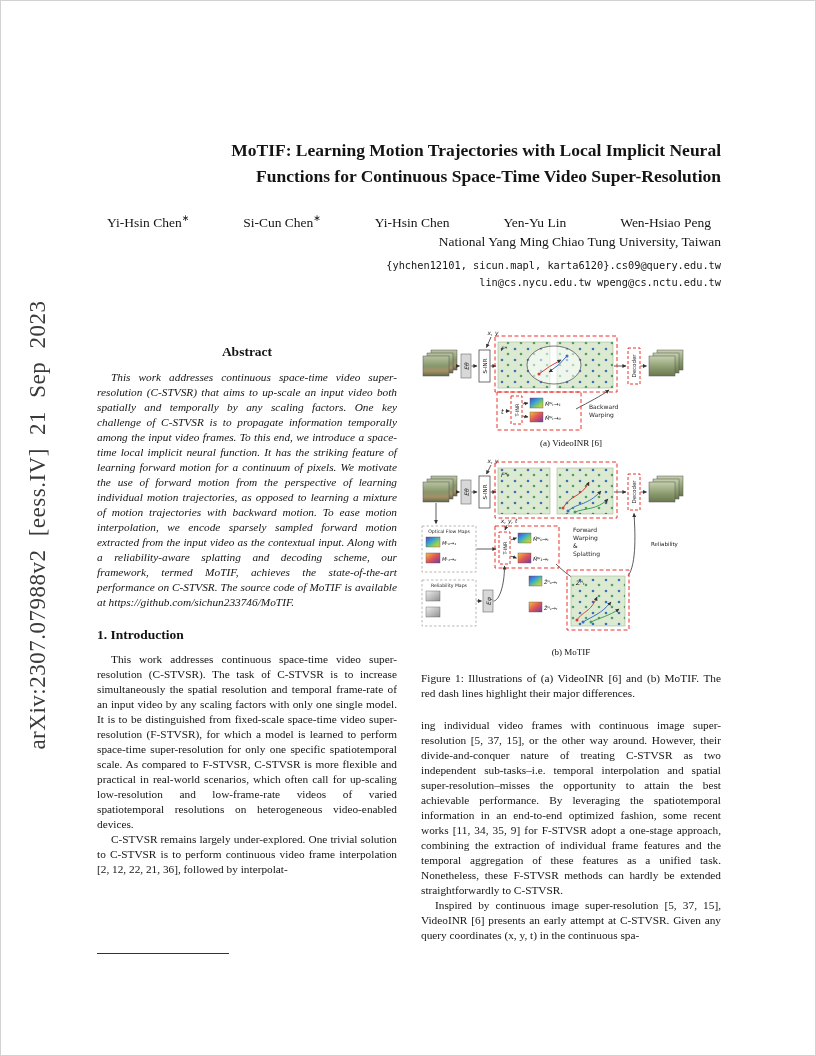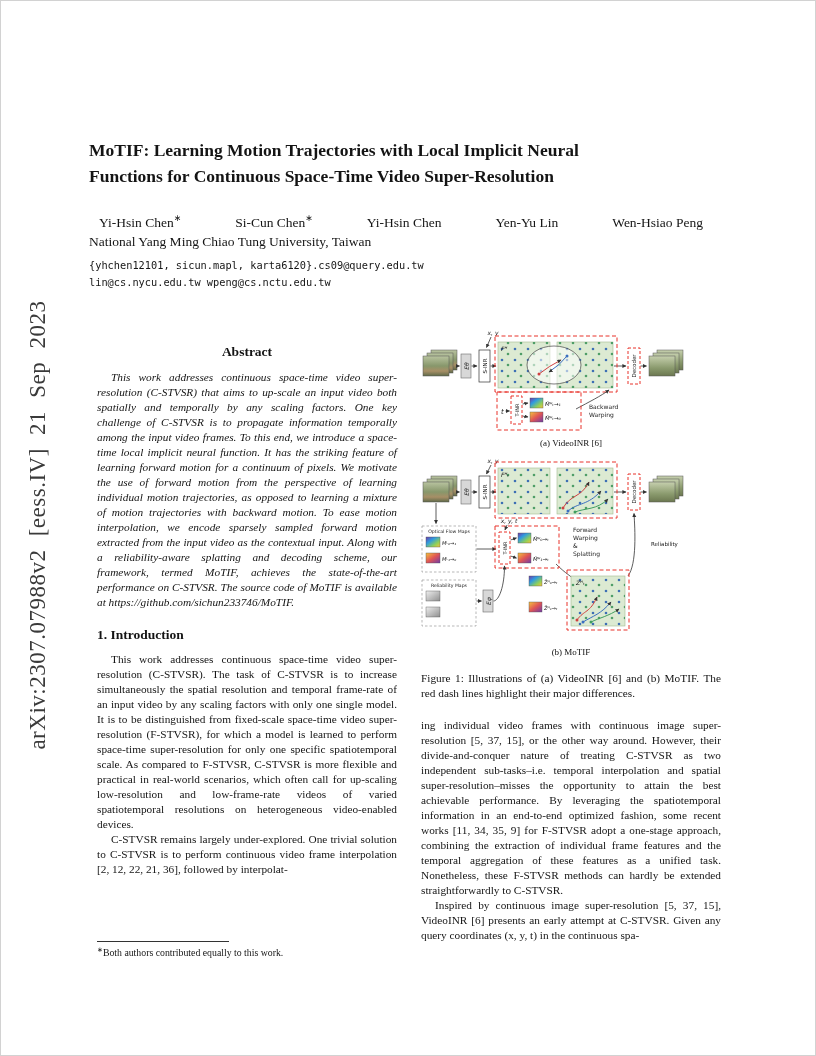--- a/index.html
+++ b/index.html
@@ -8,21 +8,21 @@
     background:#ffffff; border:1px solid #d2d2d2; box-sizing:border-box;
     font-family:"Liberation Serif", serif; color:#141414; overflow:hidden;
   }
   .stamp {
     position:absolute; left:37px; top:524px;
     transform:translate(-50%,-50%) rotate(-90deg);
     white-space:nowrap; font-size:23px; color:#3a3a3a;
     letter-spacing:.5px; word-spacing:7px;
     font-family:"Liberation Serif", serif;
   }
-  .header { position:absolute; top:136px; left:88px; width:624px; text-align:left; }
+  .header { position:absolute; top:136px; left:96px; width:624px; text-align:right; }
   .title { font-weight:bold; font-size:17.5px; line-height:26px; }
   .authors {
     margin-top:24px; display:flex; justify-content:space-between;
     padding:0 10px; font-size:13.5px;
   }
   .author sup { font-size:9px; }
   .affil { margin-top:3px; font-size:13.5px; }
   .emails { margin-top:7px; font-family:"DejaVu Sans Mono", monospace; font-size:10.3px; line-height:17px; color:#151515; }
   .columns { position:absolute; top:323px; left:96px; width:624px; display:flex; gap:24px; }
   .col { width:300px; position:relative; }
@@ -72,21 +72,20 @@
   <div class="columns">
 
     <div class="col col-left">
       <div class="abs-head">Abstract</div>
       <p class="para abstract indent">This work addresses continuous space-time video super-resolution (C-STVSR) that aims to up-scale an input video both spatially and temporally by any scaling factors. One key challenge of C-STVSR is to propagate information temporally among the input video frames. To this end, we introduce a space-time local implicit neural function. It has the striking feature of learning forward motion for a continuum of pixels. We motivate the use of forward motion from the perspective of learning individual motion trajectories, as opposed to learning a mixture of motion trajectories with backward motion. To ease motion interpolation, we encode sparsely sampled forward motion extracted from the input video as the contextual input. Along with a reliability-aware splatting and decoding scheme, our framework, termed MoTIF, achieves the state-of-the-art performance on C-STVSR. The source code of MoTIF is available at https://github.com/sichun233746/MoTIF.</p>
       <h2 class="sec-head">1. Introduction</h2>
       <p class="para indent">This work addresses continuous space-time video super-resolution (C-STVSR). The task of C-STVSR is to increase simultaneously the spatial resolution and temporal frame-rate of an input video by any scaling factors with only one single model. It is to be distinguished from fixed-scale space-time video super-resolution (F-STVSR), for which a model is learned to perform space-time super-resolution for only one specific spatiotemporal scale. As compared to F-STVSR, C-STVSR is more flexible and practical in real-world scenarios, which often call for up-scaling low-resolution and low-frame-rate videos of varied spatiotemporal resolutions on heterogeneous video-enabled devices.</p>
       <p class="para indent">C-STVSR remains largely under-explored. One trivial solution to C-STVSR is to perform continuous video frame interpolation [2, 12, 22, 21, 36], followed by interpolat-</p>
       <div class="footnote">
         <div class="fn-rule"></div>
-        <p class="fn-text"><sup>∗</sup><span>Both authors contributed equally to this work.</span></p>
       </div>
     </div>
 
     <div class="col">
       <div class="fig">
         <svg viewBox="0 0 300 338" width="300" height="338">
           <defs>
             <marker id="arr" markerWidth="5" markerHeight="5" refX="3.6" refY="2" orient="auto" markerUnits="userSpaceOnUse">
               <path d="M0,0 L4,2 L0,4 Z" fill="#333"></path>
             </marker>

